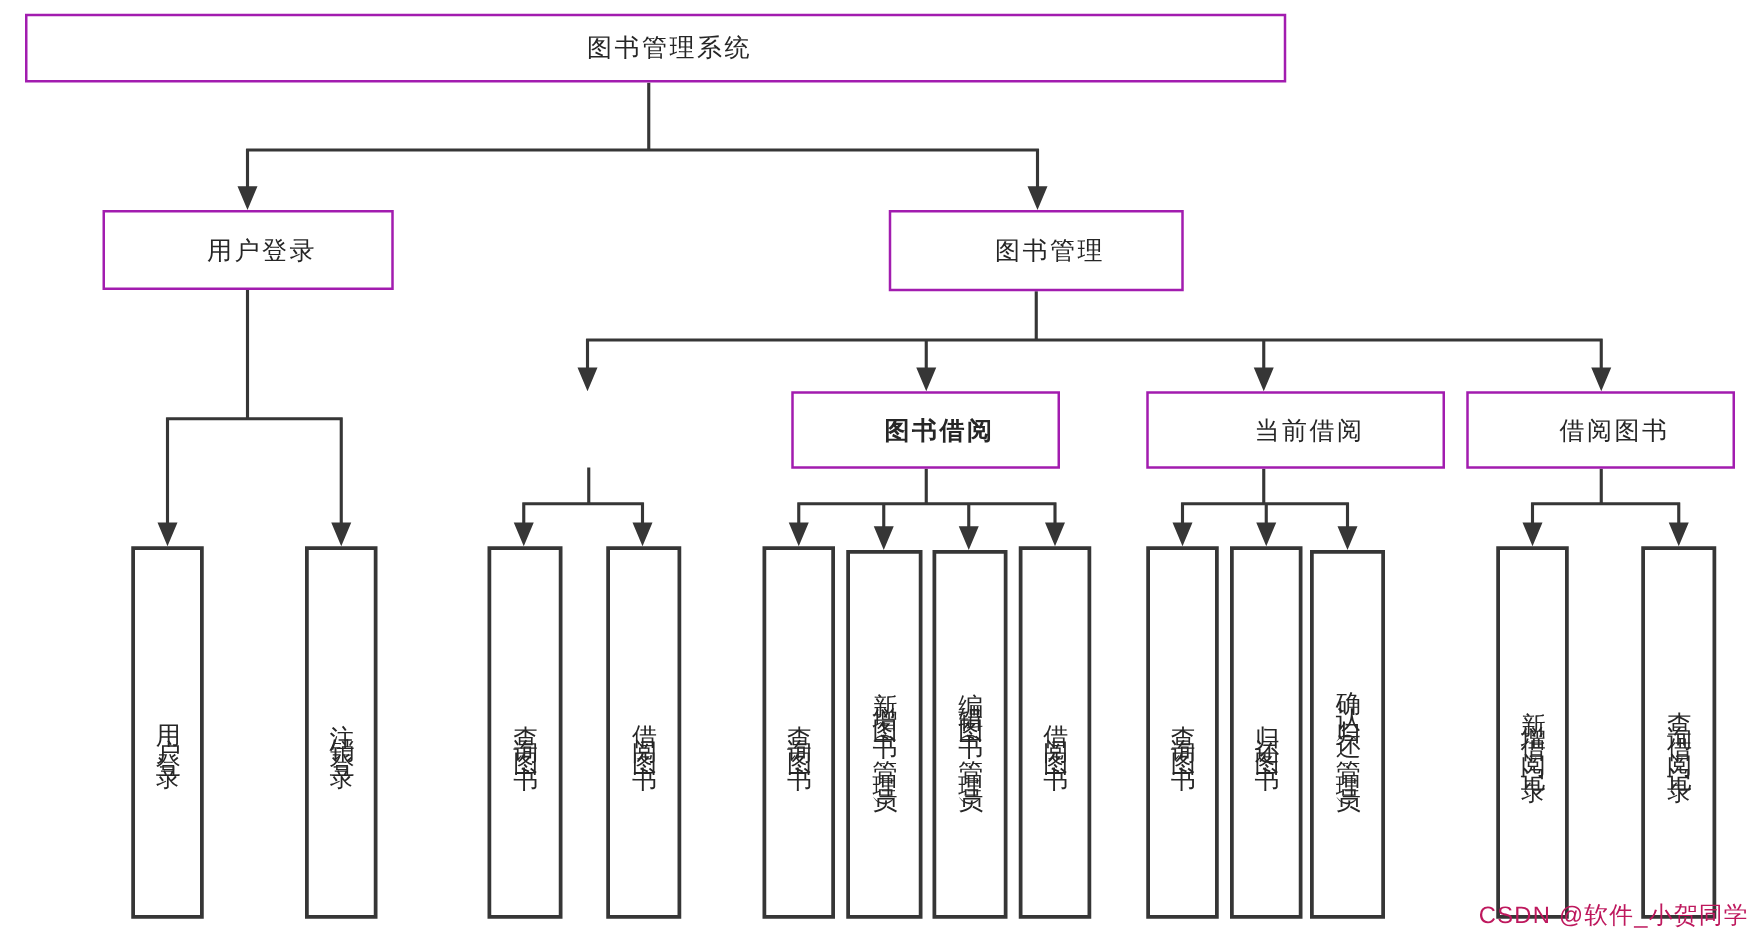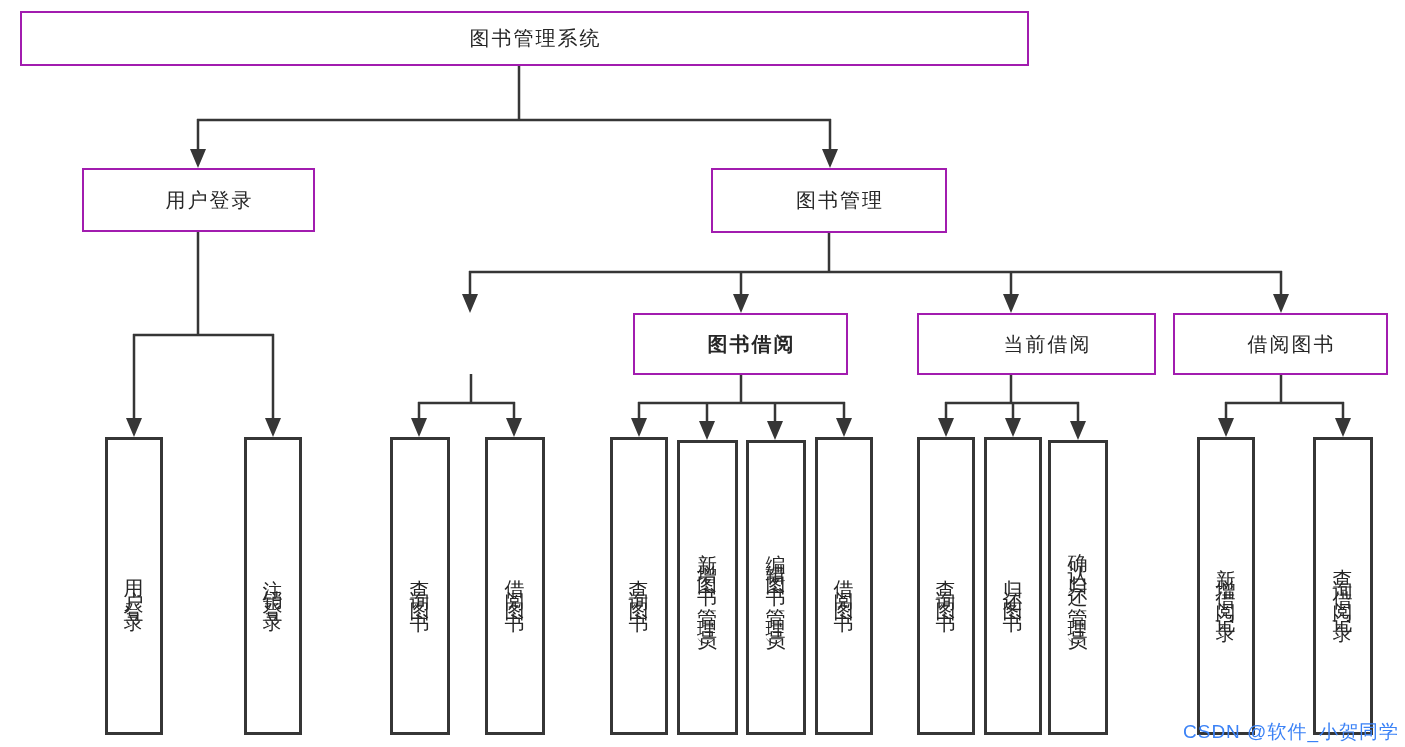--- a/index.html
+++ b/index.html
@@ -33,21 +33,21 @@
     writing-mode:vertical-rl;
     text-orientation:mixed;
     font-size:20px; color:#262626;
     letter-spacing:11px;
     line-height:1;
   }
   .watermark {
     position:absolute;
     left:1183px; top:719px;
     font-size:19px;
-    color:#3b82f6;
+    color:#be185d;
     letter-spacing:1px;
     z-index:3;
     white-space:nowrap;
   }
 </style>
 </head>
 <body>
 
 <div id="canvas">
 

